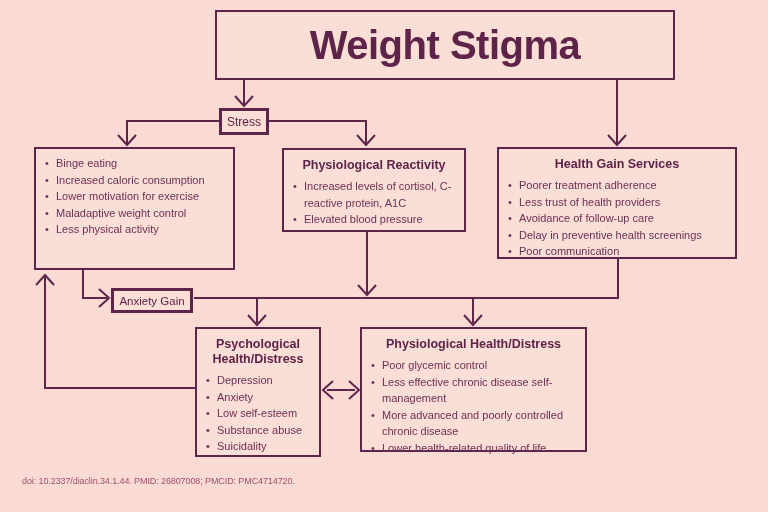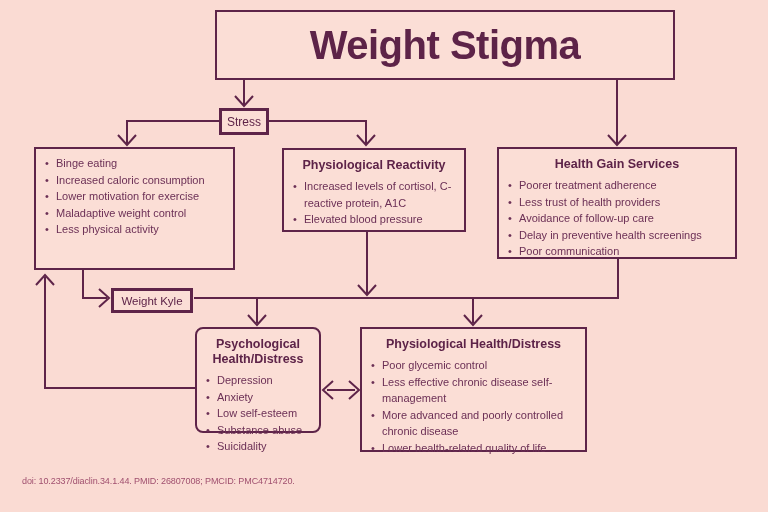--- a/index.html
+++ b/index.html
@@ -55,21 +55,21 @@
     margin:0;padding:0 0 0 2px;list-style:none;
     font-size:11px;line-height:16.5px;color:var(--bullet);
   }
   ul.bullets li{position:relative;padding-left:12px;}
   ul.bullets li::before{
     content:"\2022";position:absolute;left:1px;top:0;
   }
   .box.eating{left:34px;top:147px;width:201px;height:123px;}
   .box.reactivity{left:282px;top:148px;width:184px;height:84px;}
   .box.health{left:497px;top:147px;width:240px;height:112px;}
-  .box.psychological{left:195px;top:327px;width:126px;height:106px;border-radius:8px;}
+  .box.psychological{left:195px;top:327px;width:126px;height:130px;}
   .box.physio-health{left:360px;top:327px;width:227px;height:125px;}
   .source{
     position:absolute;left:22px;top:474px;z-index:2;
     font-size:9px;line-height:14px;color:var(--source);
     letter-spacing:-0.1px;
   }
 </style>
 </head>
 <body>
 
@@ -113,21 +113,21 @@
 
   <div class="node title-box">
     <h1>Weight Stigma</h1>
   </div>
 
   <div class="node tag stress">
     <span>Stress</span>
   </div>
 
   <div class="node tag weight-gain">
-    <span>Weight Kyle</span>
+    <span>Anxiety Gain</span>
   </div>
 
   <div class="node box eating">
     <ul class="bullets">
         <li>Binge eating</li>
         <li>Increased caloric consumption</li>
         <li>Lower motivation for exercise</li>
         <li>Maladaptive weight control</li>
         <li>Less physical activity</li>
       </ul>

